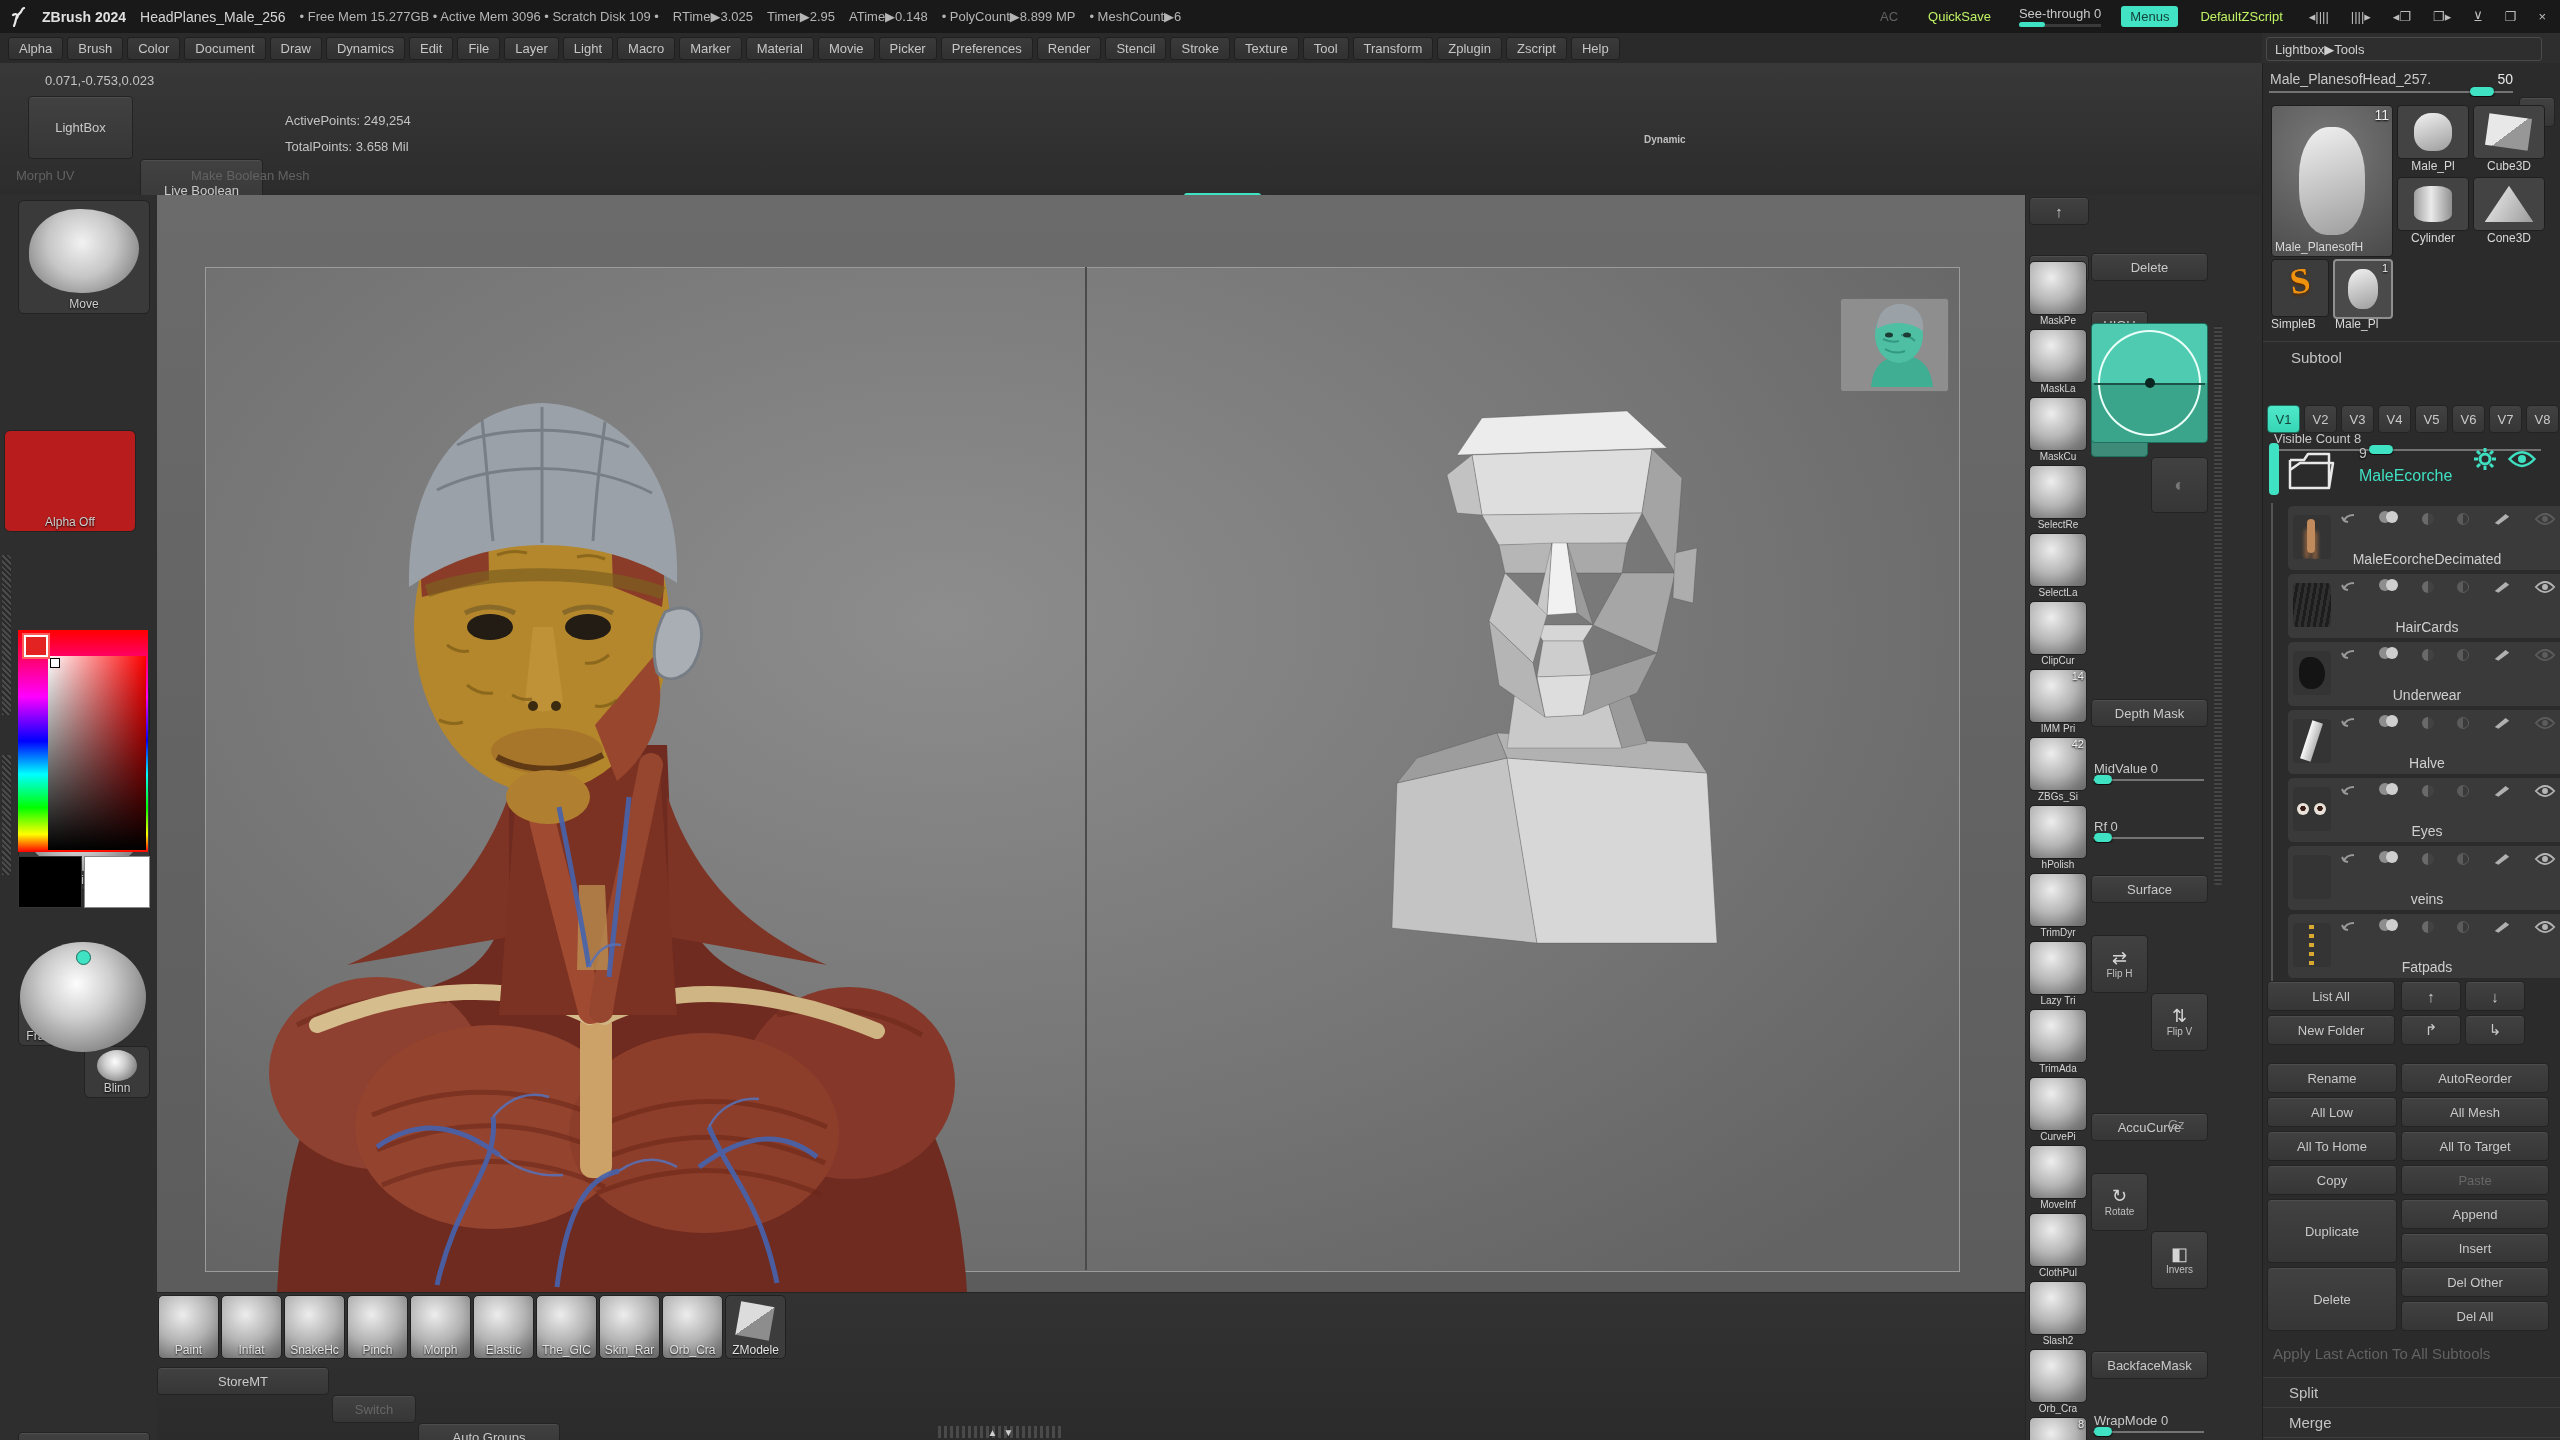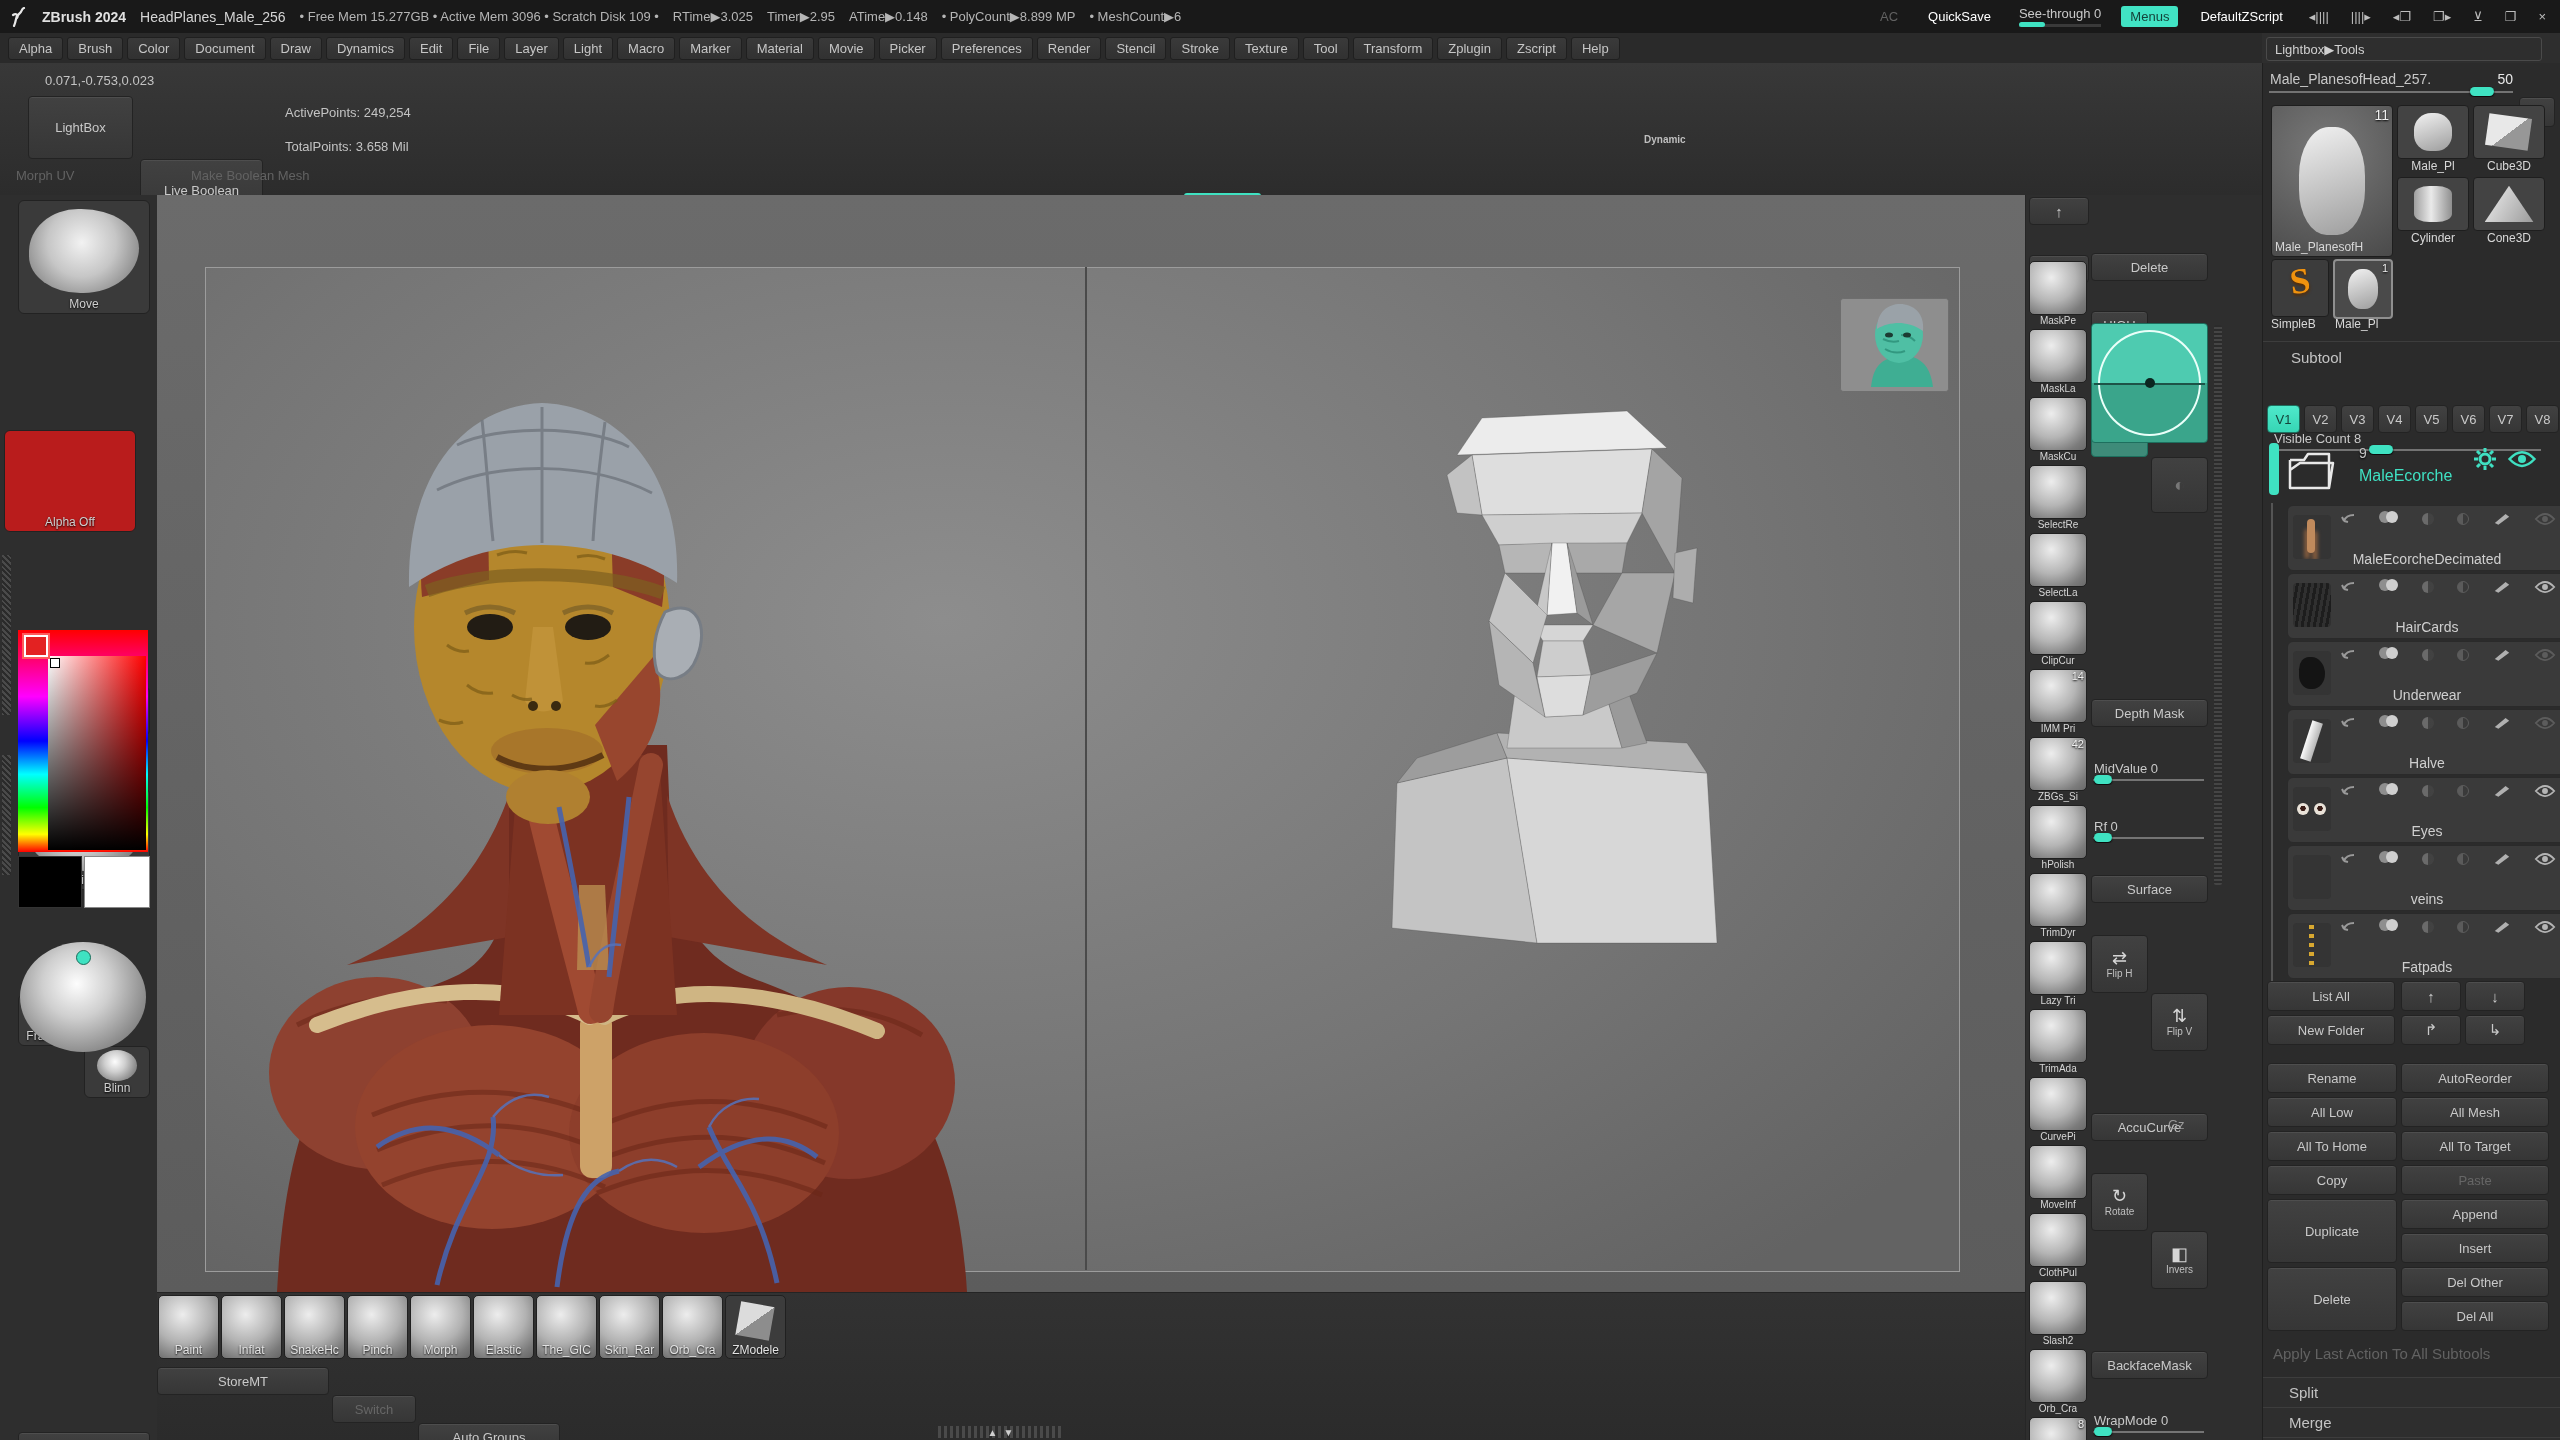--- a/index.html
+++ b/index.html
@@ -26,21 +26,21 @@
   .sld.dim .hd{background:#2f9a84}
   .sld .mod{position:absolute;right:2px;top:2px;font-size:11px;color:#cfcfcf}
   .mini{position:absolute;font-size:10px;font-weight:bold;color:#bfbfbf;white-space:nowrap}
   .bad{position:absolute;top:1px;right:3px;font-size:11px;color:#efefef;text-shadow:0 1px 2px #000}
   
   #titlebar{left:0;top:0;width:2560px;height:33px;background:#191919;display:flex;align-items:center;gap:14px;padding:0 10px;box-sizing:border-box}
   #titlebar .app{font-weight:bold;color:#e0e0e0;font-size:14px}
   #titlebar .doc{color:#d5d5d5;font-size:14px}
   #titlebar .stats{color:#b5b5b5;font-size:13px}
   #titlebar .spacer{flex:1}
-  .tb-btn{color:#ffffff;font-size:13px;padding:2px 8px}
+  .tb-btn{color:#bef264;font-size:13px;padding:2px 8px}
   .tb-teal{background:#41e3c4;color:#14433a;border-radius:3px;padding:3px 9px}
   .tb-icon{color:#bdbdbd;font-size:13px;padding:0 4px}
   .seethru{position:relative;padding:0 6px 6px 6px}
   .seethru .tk2{position:absolute;left:6px;right:6px;bottom:0;height:3px;background:#3a3a3a}
   .seethru .hd2{position:absolute;left:6px;bottom:0;width:26px;height:5px;background:#3fe2c2;border-radius:3px}
   
   #menubar{left:0;top:33px;width:2262px;height:30px;background:#2a2a2a;display:flex;align-items:center;padding-left:6px;box-sizing:border-box}
   .menu-btn{background:linear-gradient(#3a3a3a,#313131);border:1px solid #1f1f1f;border-radius:3px;
             padding:3px 10px;margin:0 2px;font-size:13px;color:#c6c6c6;white-space:nowrap}
   #lbheader{left:2266px;top:37px;width:276px;height:24px;background:#2e2e2e;border:1px solid #4a4a4a;border-radius:3px;
@@ -185,21 +185,21 @@
       <span class="menu-btn">Zplugin</span>
       <span class="menu-btn">Zscript</span>
       <span class="menu-btn">Help</span>
     </div>
   <div id="lbheader" class="abs">Lightbox▶Tools</div>
 
   <div id="topshelf" class="abs">
     <span class="lbl abs" style="left:45px;top:10px">0.071,-0.753,0.023</span>
     <div class="btn abs" style="left:28px;top:33px;width:103px;height:61px">LightBox</div>
     <div class="btn abs" style="left:140px;top:33px;width:121px;height:61px">Live Boolean</div>
-    <span class="lbl abs" style="left:285px;top:42px">ActivePoints: 249,254</span>
+    <span class="lbl abs" style="left:285px;top:50px">ActivePoints: 249,254</span>
     <span class="lbl abs" style="left:285px;top:76px">TotalPoints: 3.658 Mil</span>
     <span class="lbl dim abs" style="left:16px;top:105px">Morph UV</span>
     <div class="sld dim abs" style="left:100px;top:100px;width:85px;height:26px">
         <span class="slab">Bump</span>
         <span class="tk"></span>
         <span class="hd" style="left:4%;width:18px"></span>
       </div>
     <span class="lbl dim abs" style="left:191px;top:105px">Make Boolean Mesh</span>
 
     <div class="btn abs" style="left:469px;top:33px;width:243px;height:28px">Pre-process Current</div>

